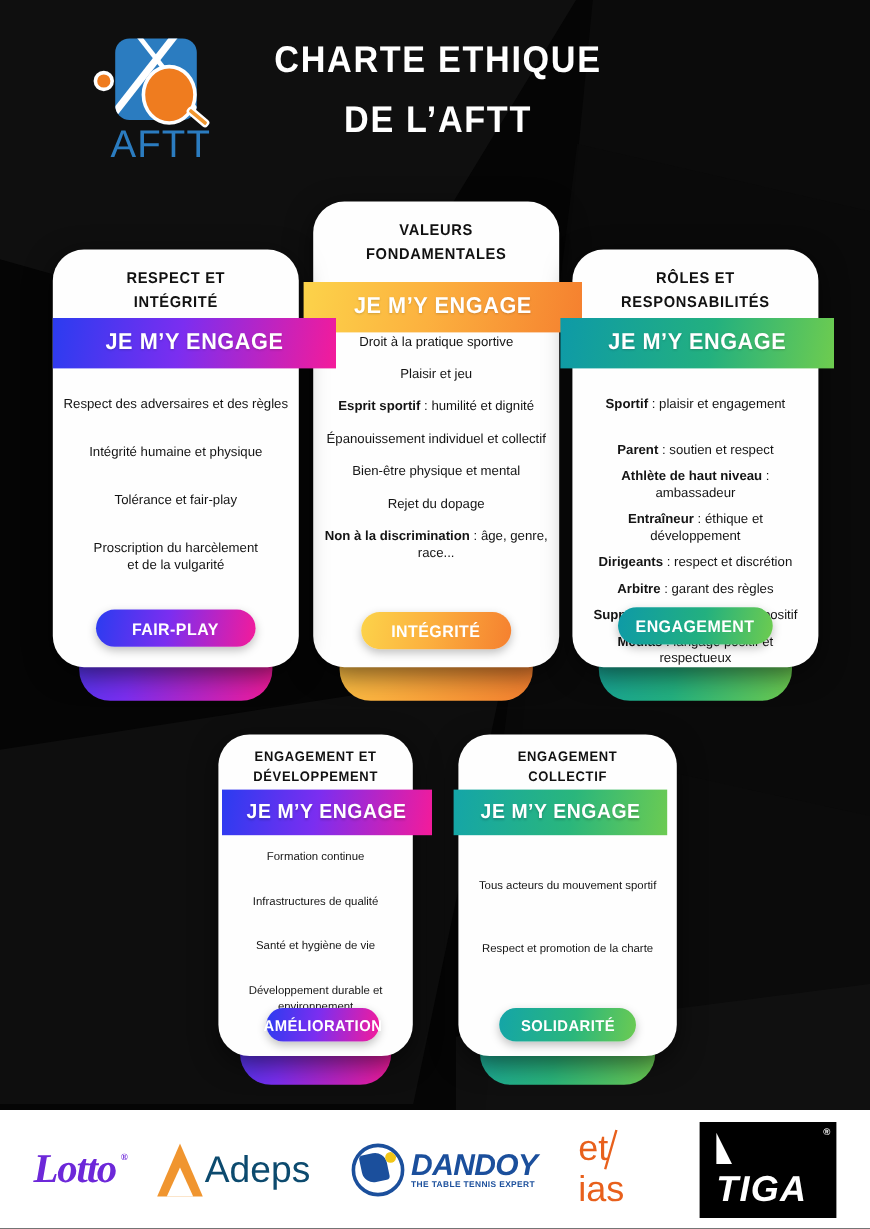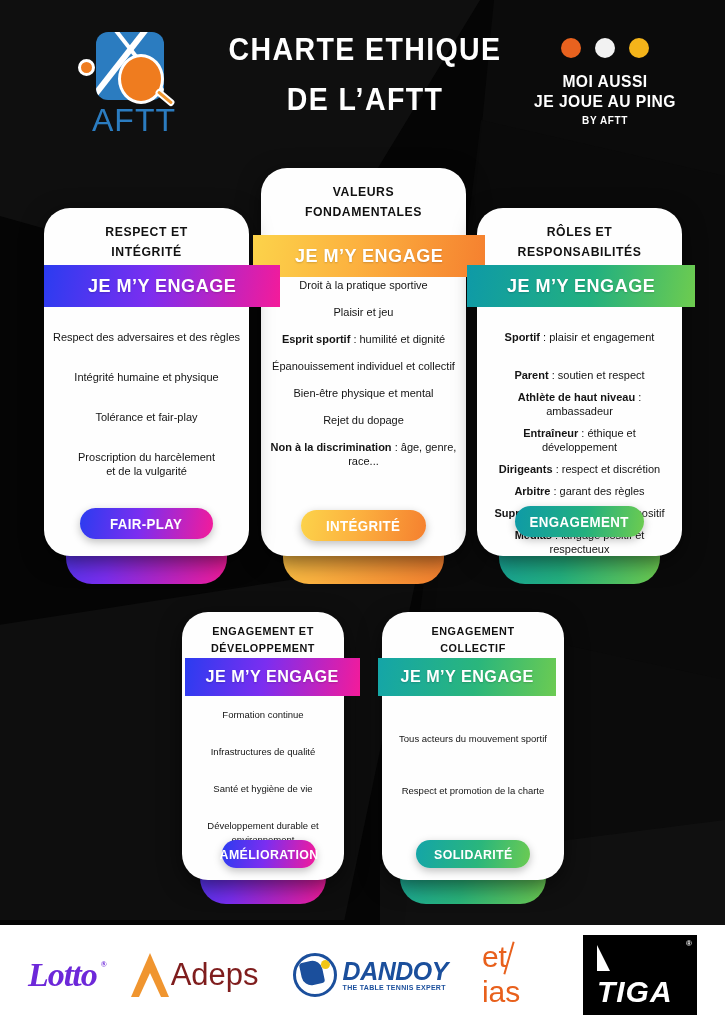--- a/index.html
+++ b/index.html
@@ -92,21 +92,21 @@
 
   .lotto{font-size:34px;font-weight:bold;font-style:italic;color:#6d28d9;
     font-family:"Liberation Serif",serif;letter-spacing:-1px;position:relative;}
   .lotto .reg{position:absolute;right:-9px;top:4px;font-size:8px;font-style:normal;}
 
   .adeps{display:flex;align-items:center;gap:2px;}
   .adeps .chev{width:0;height:0;border-left:19px solid transparent;border-right:19px solid transparent;
     border-bottom:44px solid #f0952f;position:relative;}
   .adeps .chev::after{content:"";position:absolute;left:-11px;top:20px;
     border-left:11px solid transparent;border-right:11px solid transparent;border-bottom:24px solid #fff;}
-  .adeps .nm{font-size:31px;color:#7f1d1d;font-family:"Liberation Sans",sans-serif;}
+  .adeps .nm{font-size:31px;color:#0c4a6e;font-family:"Liberation Sans",sans-serif;}
 
   .dandoy{display:flex;align-items:center;gap:6px;}
   .dandoy .mark{width:38px;height:38px;border-radius:50%;background:#fff;
     border:3px solid #1b4f9c;position:relative;overflow:hidden;}
   .dandoy .mark .sw{position:absolute;left:5px;top:5px;width:22px;height:24px;background:#1b4f9c;
     border-radius:3px 10px 3px 10px;transform:rotate(-12deg);}
   .dandoy .mark .yb{position:absolute;right:4px;top:4px;width:9px;height:9px;border-radius:50%;
     background:#f2c617;}
   .dandoy .txt .n{font-size:25px;font-weight:bold;color:#1b4f9c;font-style:italic;
     letter-spacing:-.5px;line-height:25px;}
@@ -142,30 +142,20 @@
       <div class="aftt-bat"></div>
       <div class="aftt-handle"></div>
       <div class="aftt-text">AFTT</div>
     </div>
 
     <div class="title-block">
       <div class="title-l1">CHARTE ETHIQUE</div>
       <div class="title-l2">DE L’AFTT</div>
     </div>
 
-    <div class="moi-aussi">
-      <div class="dots">
-        <div class="dot o"></div>
-        <div class="dot w"></div>
-        <div class="dot y"></div>
-      </div>
-      <div class="ma-l1">MOI AUSSI</div>
-      <div class="ma-l2">JE JOUE AU PING</div>
-      <div class="ma-l3">BY AFTT</div>
-    </div>
   </div>
 
   <div class="card-wrap" style="left:261px;top:168px;width:205px;height:388px;">
     <div class="card-shadow g-orange"></div>
     <div class="card">
       <div class="card-title">
         <div>VALEURS</div>
         <div>FONDAMENTALES</div>
       </div>
       <div class="items" style="top:110px;">

